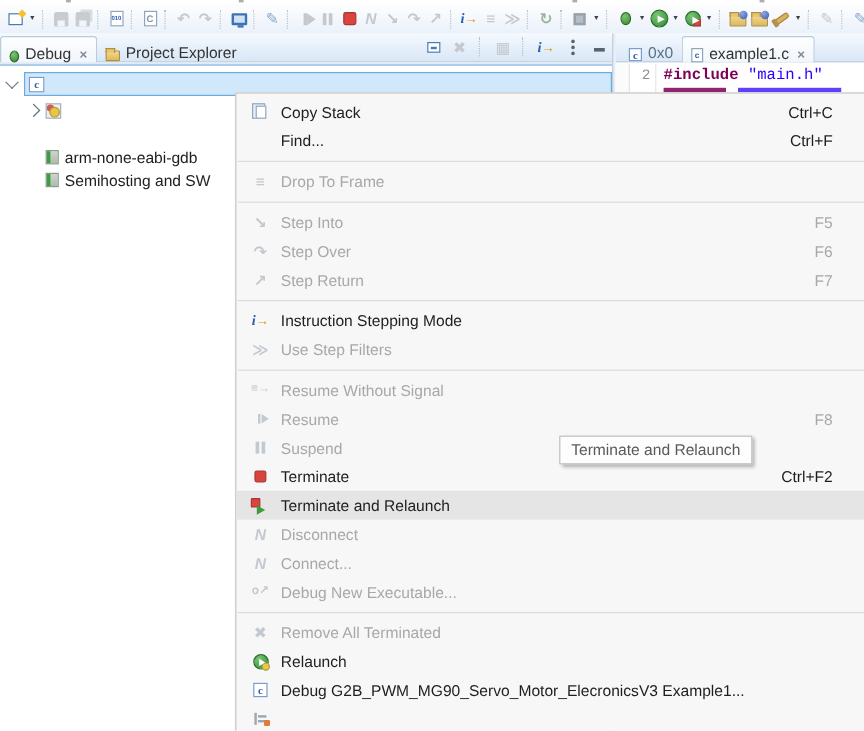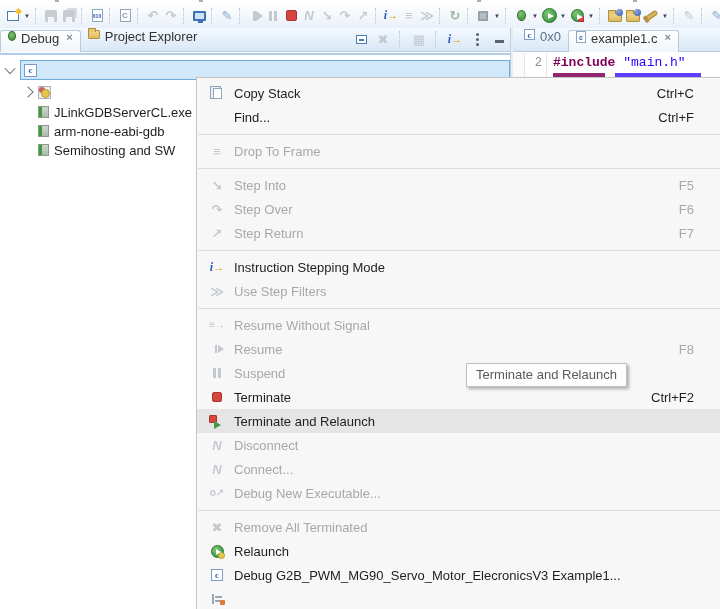--- a/index.html
+++ b/index.html
@@ -46,21 +46,21 @@
   .sh-flash { width:13px; height:5px; background:#d9b25e; border:1px solid #a8863c; border-radius:2px; transform:rotate(-35deg); position:relative; }
   .sh-flash::after { content:""; position:absolute; left:-3px; top:-2px; width:4px; height:7px; background:#b5914a; border-radius:1px; }
   .ism { display:inline-flex; align-items:baseline; }
   .ism .i { color:#2a5db0; font:italic bold 12px "Liberation Serif","DejaVu Serif",serif; }
   .ism .a { color:#d39e00; font-weight:bold; font-size:11px; margin-left:0px; }
 
   
   .tabrow { position:absolute; top:28px; height:24px; background:linear-gradient(#f4f9fe,#d9e7f6); border-bottom:1px solid #bccadb; display:flex; align-items:flex-end; }
   .tabrow.left { left:0; width:510px; }
   .tabrow.right { left:513px; width:207px; }
-  .vtab { display:flex; align-items:flex-start; gap:5px; height:22px; padding:0 7px; color:#333; white-space:nowrap; }
+  .vtab { display:flex; align-items:flex-end; gap:5px; height:22px; padding:0 7px; color:#333; white-space:nowrap; }
   .vtab.active { background:linear-gradient(#fefefe,#f0f6fc); border:1px solid #b9cbdd; border-bottom:none; border-radius:3px 3px 0 0; margin-bottom:-1px; }
   .vtab .x { color:#7d8a99; font-size:11px; font-weight:bold; margin-left:2px; }
   .vtab.dim { color:#5a7088; }
   .viewbar { position:absolute; left:352px; top:2px; display:flex; align-items:center; gap:4px; }
   .sh-collapse { width:11px; height:9px; background:#fff; border:1px solid #4a7ab5; position:relative; }
   .sh-collapse::after { content:""; position:absolute; left:2px; top:3px; width:5px; height:2px; background:#4a7ab5; }
   .sh-min { width:9px; height:8px; border-bottom:3px solid #5a6470; }
   .sh-max { width:10px; height:10px; border:1px solid #5a6470; border-top:3px solid #5a6470; background:#fff; }
   .sh-dots { width:3px; height:3px; border-radius:50%; background:#5a6470; box-shadow:0 -5px 0 #5a6470, 0 5px 0 #5a6470; }
 
@@ -317,25 +317,20 @@
           <span class="t">c</span>
         </span>
     </div>
   </div>
   <div class="trow" style="top:27px; left:24px;">
     <span class="chev closed"></span>
     <span style="width:6px"></span>
     <span class="sh-proc"></span>
     <span style="width:5px"></span>
   </div>
-  <div class="trow" style="top:47px; left:38px;">
-    <span class="sh-exe"></span>
-    <span style="width:5px"></span>
-    <span>JLinkGDBServerCL.exe</span>
-  </div>
   <div class="trow" style="top:85px; left:38px;">
     <span class="sh-exe"></span>
     <span style="width:5px"></span>
     <span>Semihosting and SW</span>
   </div>
   <div class="trow" style="top:66px; left:38px;">
     <span class="sh-exe"></span>
     <span style="width:5px"></span>
     <span>arm-none-eabi-gdb</span>
   </div>

